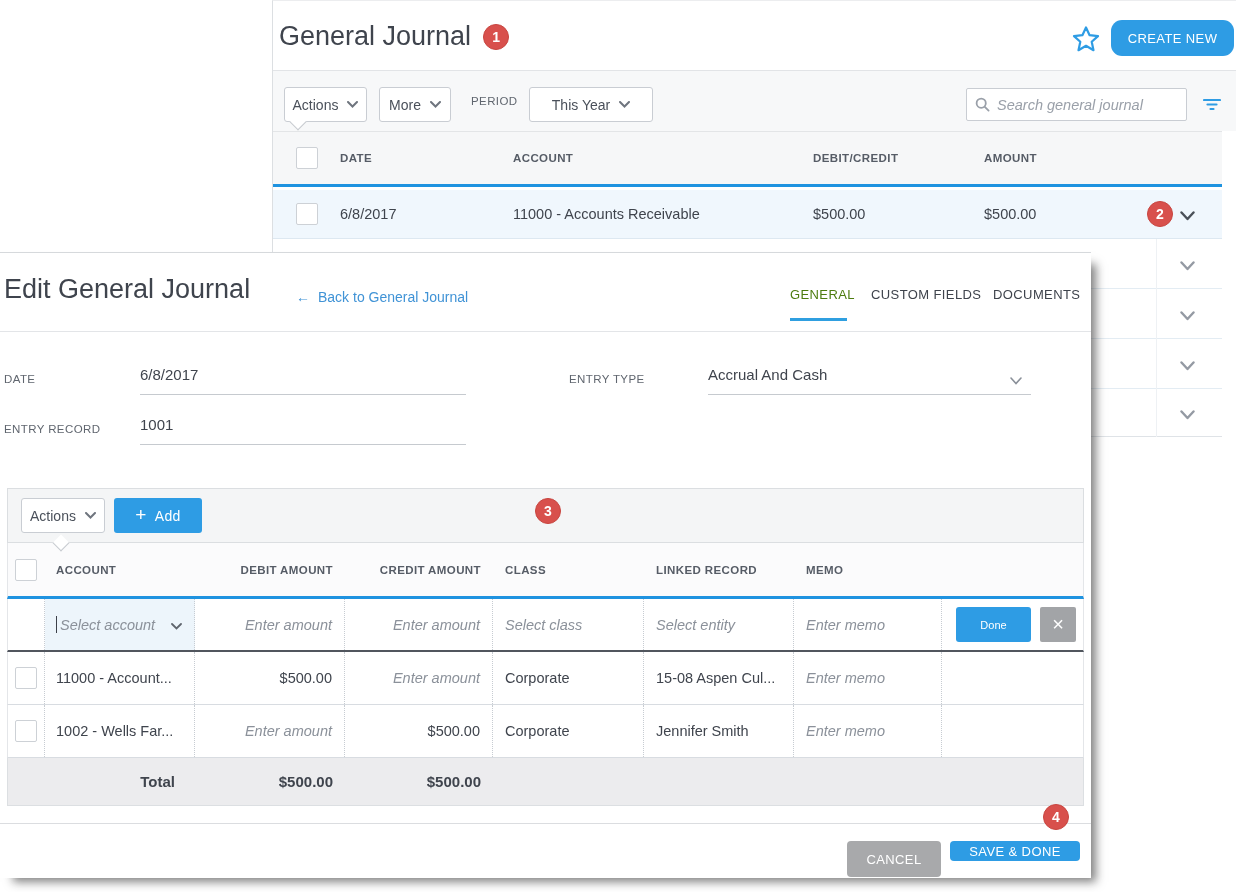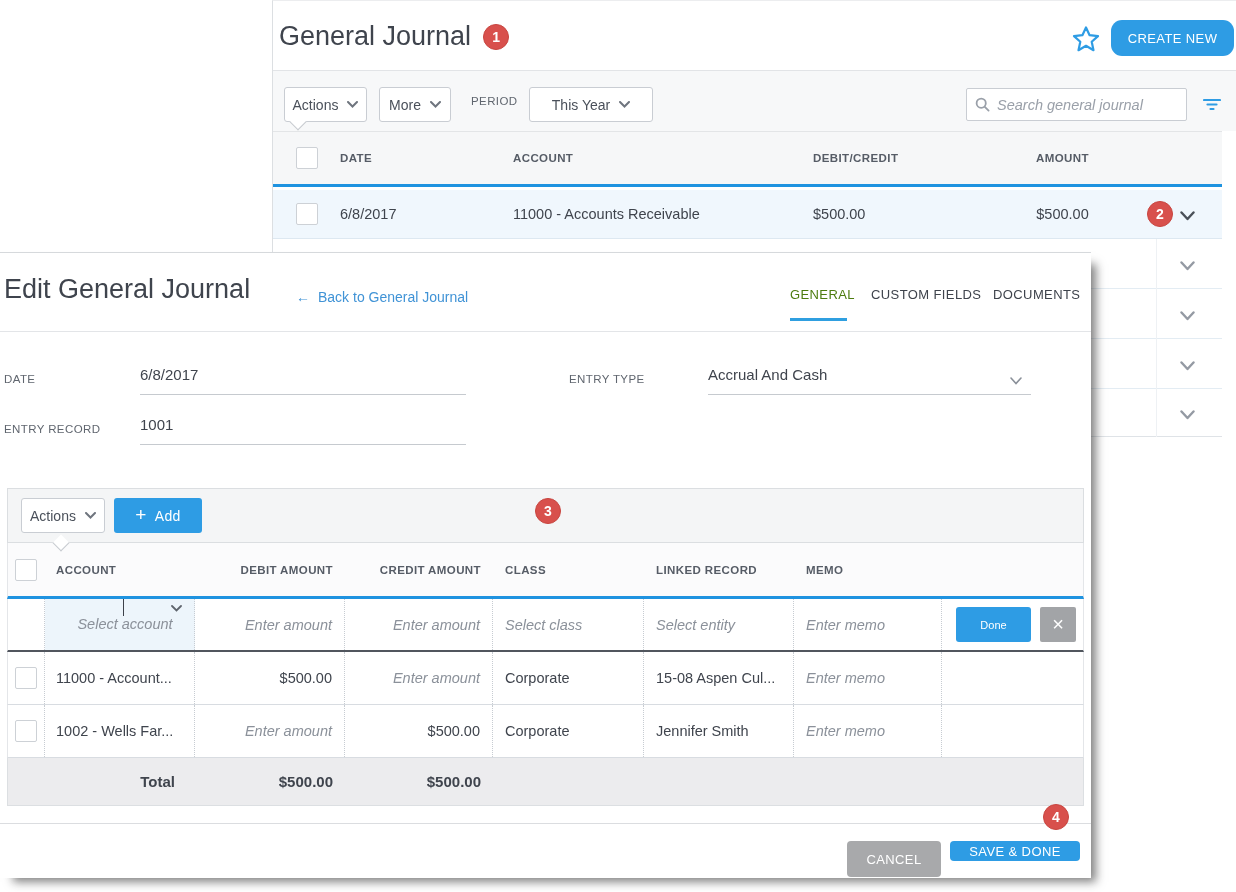--- a/index.html
+++ b/index.html
@@ -39,21 +39,21 @@
     font-family:"Liberation Sans","DejaVu Sans",sans-serif; background:transparent; }
   .tb-search input::placeholder { color:#9aa0a9; }
   .tb-filter { position:absolute; left:930px; top:26px; cursor:pointer; }
   .lp-thead { position:absolute; left:0; top:130px; width:949px; height:56px; background:#f6f7f8;
     border-top:1px solid #e3e5e7; border-bottom:3px solid #1f93e0; display:flex; align-items:center; }
   .lp-th { font-size:11.5px; font-weight:bold; color:#565c66; letter-spacing:.4px; }
   .lc-check { width:58px; display:flex; justify-content:flex-start; padding-left:23px; }
   .lc-date { width:170px; padding-left:9px; }
   .lc-account { width:300px; padding-left:12px; }
   .lc-debit { width:175px; padding-left:12px; }
-  .lc-amount { width:165px; padding-left:8px;text-align:center; }
+  .lc-amount { width:165px; padding-left:8px; }
   .lc-action { width:81px; position:relative; height:100%; }
   .lp-rows { position:absolute; left:0; top:189px; width:949px; }
   .lp-row { display:flex; align-items:center; font-size:14.5px; color:#3f444d; background:#fff; }
   .lp-row.selected { height:49px; background:#f0f7fd; border-bottom:1px solid #dde8f1; }
   .lp-row.hidden-row { height:50px; border-bottom:1px solid #e3ecf3; }
   .lp-row.hidden-row.last { height:48px; border-bottom:1px solid #dfe3e7; }
   .row-badge { position:absolute; left:6px; top:50%; margin-top:-13px; }
   .row-chev { position:absolute; left:39px; top:50%; margin-top:-6px; color:#4a5058; cursor:pointer; }
   .hidden-row .row-chev { color:#949aa3; }
   .lp-vline { position:absolute; left:883px; top:238px; width:1px; height:198px; background:#eef1f4; }
@@ -90,21 +90,21 @@
   .gc-credit { width:148px; padding-right:12px; text-align:right; justify-content:flex-end; }
   .gc-class { width:151px; padding-left:12px; }
   .gc-linked { width:150px; padding-left:12px; }
   .gc-memo { width:148px; padding-left:12px; }
   .gc-action { width:141px; display:flex; align-items:center; padding-left:14px; gap:9px; }
   .g-row { height:53px; background:#fff; border-left:1px solid #e4e6e9; border-right:1px solid #e4e6e9;
     border-bottom:1px solid #d8dce1; display:flex; align-items:center; font-size:14.5px; color:#3f444d; }
   .g-row > div { height:100%; display:flex; align-items:center; }
   .g-row .dot { border-right:1px dotted #c7ccd2; }
   .g-row.edit { border-bottom:2px solid #51565e; }
-  .cell-acct-edit { background:#edf5fb; position:relative;flex-direction:column; }
+  .cell-acct-edit { background:#edf5fb; position:relative; }
   .caret-line { width:1px; height:17px; background:#3c4049; margin-right:3px; }
   .acct-chev { position:absolute; right:12px; color:#5f656d; }
   .g-done { width:75px; height:35px; font-size:11px; letter-spacing:0; border-radius:3px; }
   .g-close { width:36px; height:35px; background:#a2a4a7; border:none; border-radius:2px; color:#fff;
     font-size:20px; display:flex; align-items:center; justify-content:center; cursor:pointer; }
   .g-total { height:48px; background:#ececee; border:1px solid #dcdfe2; border-top:none;
     display:flex; align-items:center; font-size:15px; }
   .g-total .t-label { font-weight:bold; color:#3f444d; width:187px; text-align:right; padding-right:20px; }
   .g-total .t-debit { width:150px; text-align:right; padding-right:12px; font-weight:bold; }
   .g-total .t-credit { width:148px; text-align:right; padding-right:12px; font-weight:bold; }

